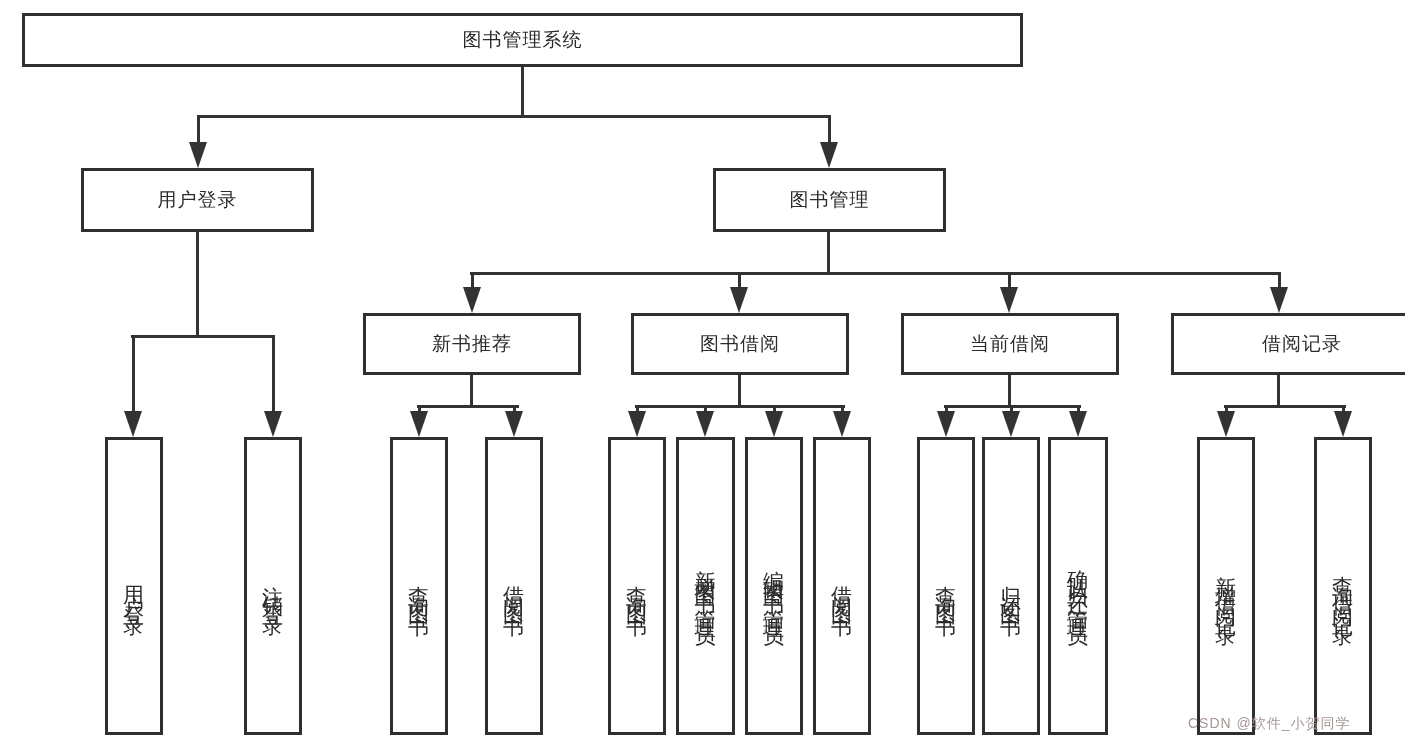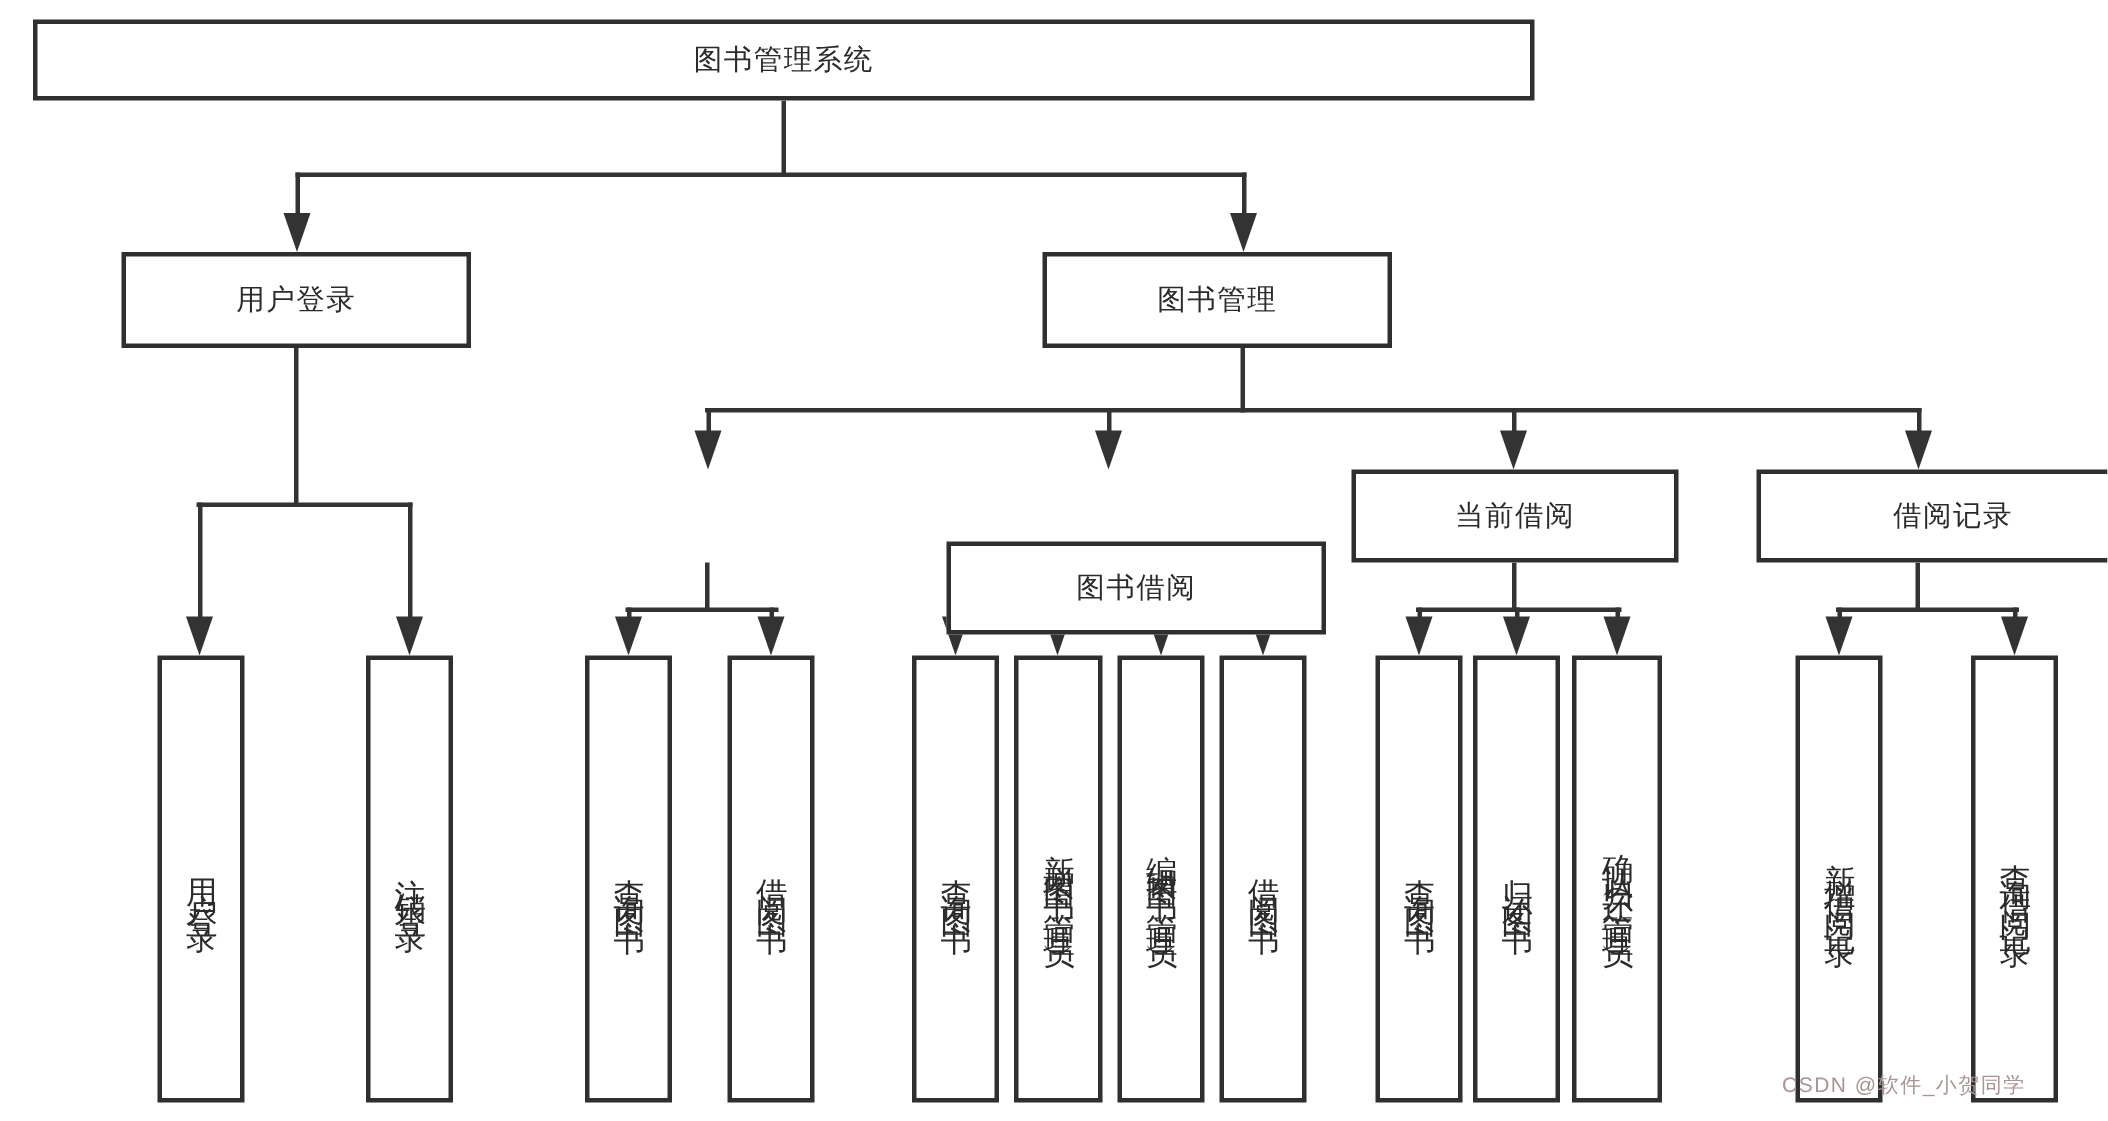--- a/index.html
+++ b/index.html
@@ -58,24 +58,25 @@
 </style>
 </head>
 <body>
 
 <div id="stage">
 
   <div class="box" style="left:22px;top:13px;width:1001px;height:54px;">图书管理系统</div>
 
   <div class="box" style="left:81px;top:168px;width:233px;height:64px;">用户登录</div>
 
-  <div class="box" style="left:695px;top:168px;width:233px;height:64px;">图书管理</div>
+  <div class="box" style="left:713px;top:168px;width:233px;height:64px;">图书管理</div>
 
+  <div class="box" style="left:363px;top:313px;width:218px;height:62px;">新书推荐</div>
 
-  <div class="box" style="left:631px;top:313px;width:253px;height:62px;margin-top:48px;">图书借阅</div>
+  <div class="box" style="left:631px;top:313px;width:218px;height:62px;">图书借阅</div>
 
   <div class="box" style="left:901px;top:313px;width:218px;height:62px;">当前借阅</div>
 
   <div class="box" style="left:1171px;top:313px;width:262px;height:62px;">借阅记录</div>
 
   <div class="box vert" style="left:105px;top:437px;width:58px;height:298px;">用户登录</div>
 
   <div class="box vert" style="left:244px;top:437px;width:58px;height:298px;">注销登录</div>
 
   <div class="box vert" style="left:390px;top:437px;width:58px;height:298px;">查询图书</div>

